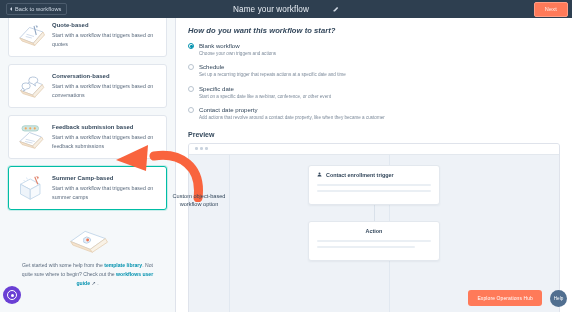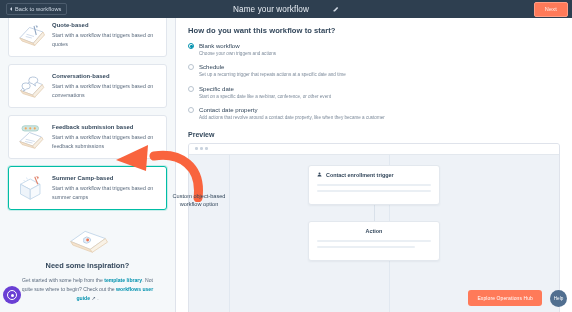--- a/index.html
+++ b/index.html
@@ -91,21 +91,21 @@
 
   
   .inspo { text-align: center; padding: 10px 10px 0; }
   .inspo .art { display:flex; justify-content:center; margin-bottom: 8px; }
   .inspo h3 { font-size: 7.4px; color: #33475b; margin-bottom: 6px; }
   .inspo p { font-size: 5.1px; color: #5b6b7e; line-height: 1.75; }
   .inspo a { color: #0091ae; text-decoration: none; font-weight: bold; }
 
   
   .right { flex: 1; padding: 8px 12px 0 12px; position: relative; background:#fff; }
-  .q-title { font-size: 7.6px; font-weight: bold; color:#33475b; margin-bottom: 7px; letter-spacing:.05px;}
+  .q-title { font-size: 7.6px; font-weight: bold; color:#33475b; margin-bottom: 7px; letter-spacing:.05px;font-style:italic;}
   .opt { display: flex; gap: 5px; margin-bottom: 6px; }
   .radio {
     width: 6px; height: 6px; border-radius: 50%;
     border: 1px solid #b9c4cf; background: #fff;
     flex: 0 0 6px; margin-top: 1px; position: relative;
   }
   .radio.on { border-color: #0091ae; background: #fff; }
   .radio.on::after {
     content:""; position:absolute; left:1px; top:1px;
     width: 2.8px; height: 2.8px; border-radius:50%; background:#0091ae;
@@ -282,21 +282,20 @@
     <div class="inspo">
       <div class="art">
         <svg width="44" height="26" viewBox="0 0 60 36">
           <path d="M6 20 L26 6 L54 16 L33 31 Z" fill="#ffffff" stroke="#bfd4e8" stroke-width="1.2"></path>
           <path d="M6 20 L9 25 L36 35 L33 31 Z" fill="#f5e3cd" stroke="#e3cbad" stroke-width="1"></path>
           <path d="M33 31 L36 35 L57 21 L54 16 Z" fill="#f9f2e6" stroke="#e3cbad" stroke-width="1"></path>
           <path d="M24 16 q4 -4 8 -1 q4 3 0 6 q-4 3 -8 0 z" fill="#e6f0fa" stroke="#a8c4de" stroke-width="1"></path>
           <circle cx="29.5" cy="18" r="2" fill="#f2734f"></circle>
         </svg>
       </div>
-      <h3>Need some inspiration?</h3>
       <p><span>Get started with some help from the </span><a href="#">template library</a><span>. Not quite sure where to begin? Check out the </span><a href="#">workflows user guide</a><span> ↗</span><span> .</span></p>
     </div>
   </div>
 
   <div class="right">
     <div class="q-title">How do you want this workflow to start?</div>
 
     <div class="opt">
       <span class="radio on"></span>
       <span>

